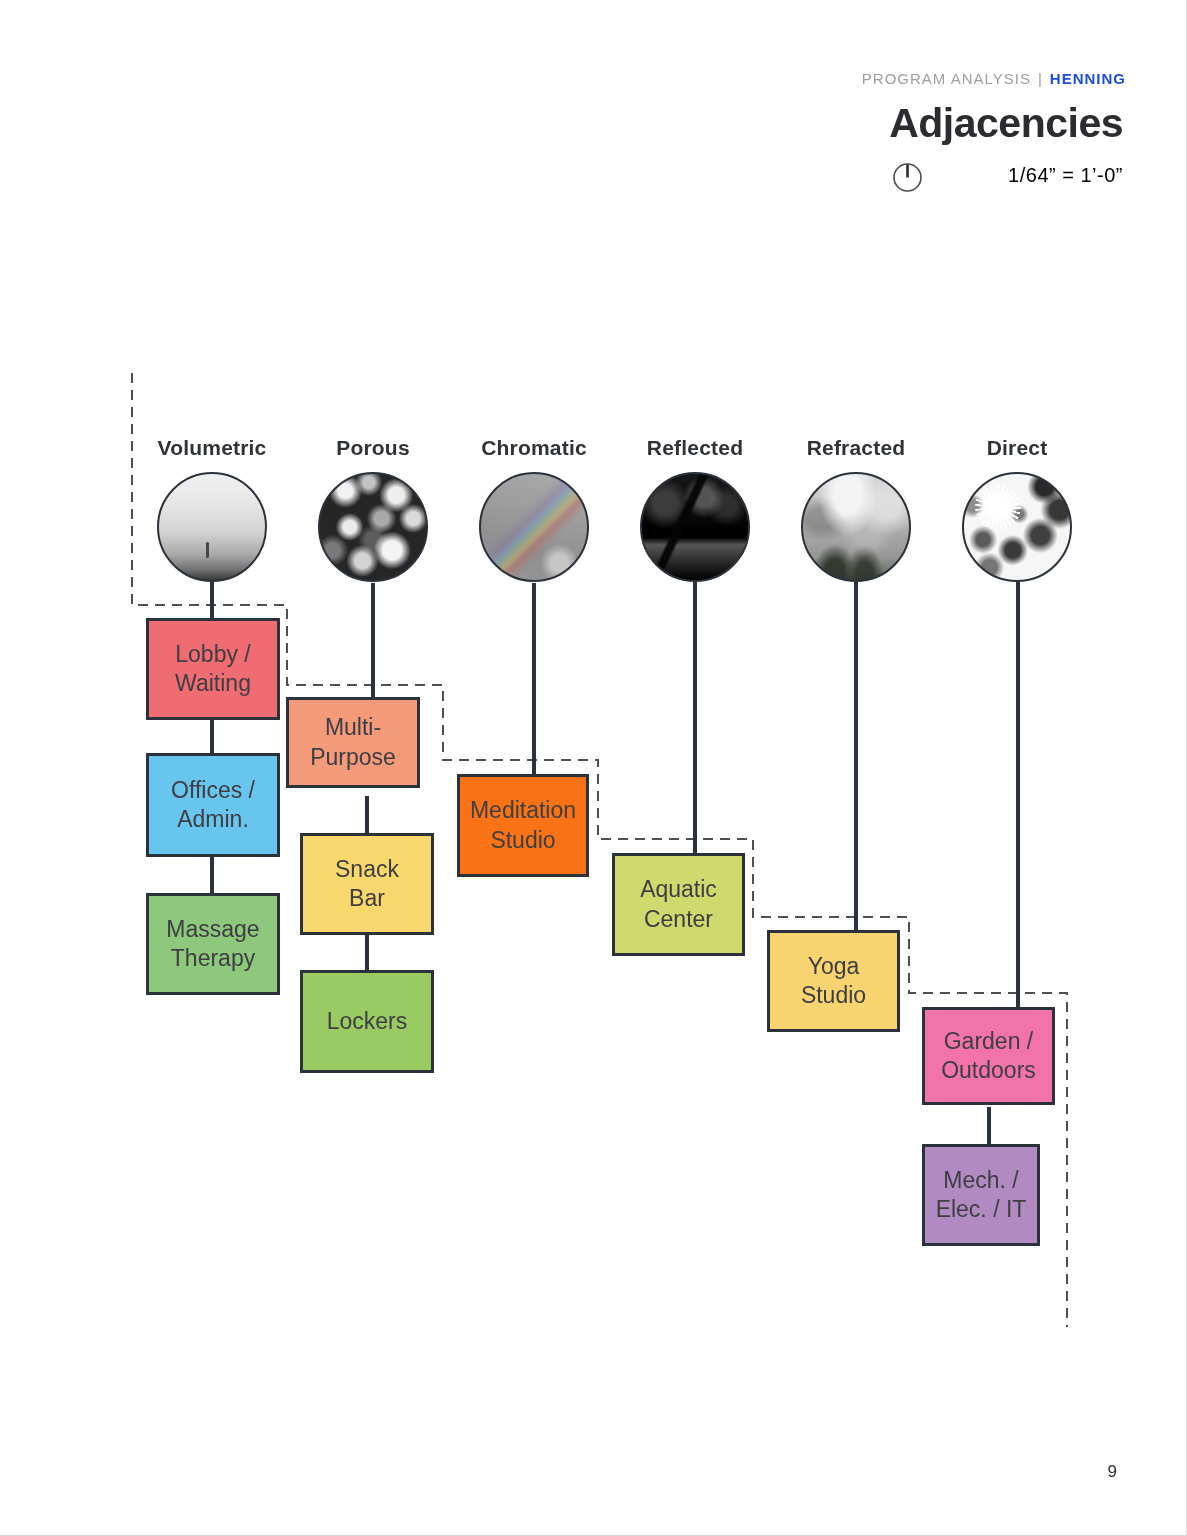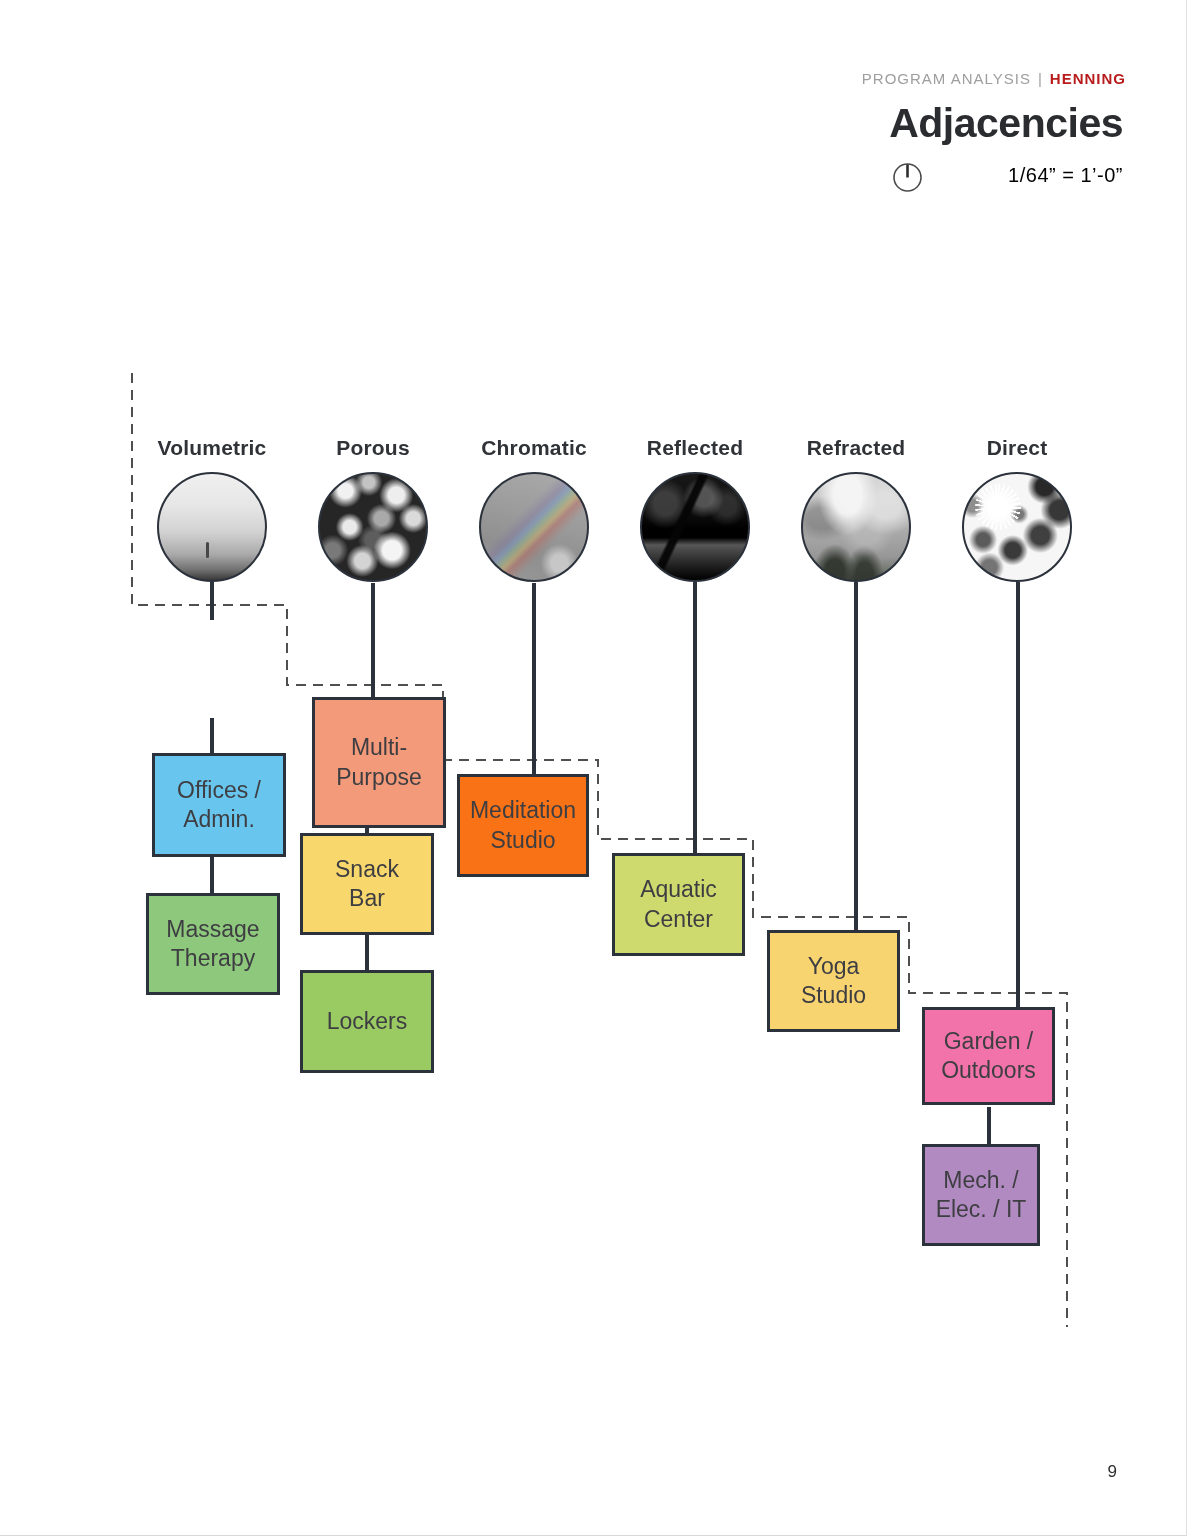--- a/index.html
+++ b/index.html
@@ -4,21 +4,21 @@
 <style>
   html,body{margin:0;padding:0;background:#fff;}
   .page{
     position:relative;width:1187px;height:1536px;background:#fff;
     font-family:"Liberation Sans",sans-serif;overflow:hidden;box-sizing:border-box;
     border-right:1px solid #e0e0e0;border-bottom:1px solid #d8d8d8;
   }
   
   .eyebrow{position:absolute;top:70px;right:60px;font-size:15px;letter-spacing:1px;color:#9e9e9e;white-space:nowrap;}
   .eyebrow .sep{margin:0 7px;color:#9e9e9e;}
-  .eyebrow .author{color:#b91c1c;font-weight:600;}
+  .eyebrow .author{color:#1d4ed8;font-weight:600;}
   .title{position:absolute;top:100px;right:63px;margin:0;font-size:41px;font-weight:800;color:#2a2c2f;letter-spacing:-0.5px;}
   .north{position:absolute;left:892px;top:162px;width:31px;height:31px;}
   .scale-note{position:absolute;top:164px;right:63px;font-size:20px;color:#000000;letter-spacing:.5px;}
   .page-num{position:absolute;top:1462px;right:69px;font-size:17px;color:#2f2f2f;}
   
   .lines{position:absolute;left:0;top:0;z-index:1;pointer-events:none;}
   
   .col-label{position:absolute;top:436px;width:160px;text-align:center;font-size:21px;font-weight:700;color:#2f3236;letter-spacing:.2px;z-index:2;}
   .l1{left:132px}.l2{left:293px}.l3{left:454px}.l4{left:615px}.l5{left:776px}.l6{left:937px}
   
@@ -66,23 +66,23 @@
     radial-gradient(circle at 24% 88%,rgba(30,30,30,.6) 0 6%,rgba(30,30,30,0) 12%),
     radial-gradient(circle at 8% 30%,rgba(40,40,40,.5) 0 5%,rgba(40,40,40,0) 10%);}
   .sunburst{position:absolute;left:10%;top:9%;width:46px;height:46px;border-radius:50%;background:
     radial-gradient(circle,rgba(255,255,255,1) 0 28%,rgba(255,255,255,0) 65%),
     repeating-conic-gradient(rgba(255,255,255,.95) 0deg 5deg,rgba(255,255,255,0) 5deg 13deg);}
   
   .pbox{position:absolute;width:134px;box-sizing:border-box;border:3.5px solid #2b323c;
     display:flex;align-items:center;justify-content:center;text-align:center;
     font-size:23px;line-height:1.28;color:#3e3e42;white-space:pre-line;z-index:3;}
   .b11{left:146px;top:618px;height:102px}
-  .b12{left:152px;top:753px;height:104px}
+  .b12{left:146px;top:753px;height:104px}
   .b13{left:146px;top:893px;height:102px}
-  .b21{left:312px;top:697px;height:131px}
+  .b21{left:286px;top:697px;height:91px}
   .b22{left:300px;top:833px;height:102px}
   .b23{left:300px;top:970px;height:103px}
   .b31{left:457px;top:774px;width:132px;height:103px}
   .b41{left:612px;top:853px;width:133px;height:103px}
   .b51{left:767px;top:930px;width:133px;height:102px}
   .b61{left:922px;top:1007px;width:133px;height:98px}
   .b62{left:922px;top:1144px;width:118px;height:102px}
 </style>
 </head>
 <body>
@@ -127,20 +127,22 @@
       <span class="fog-figure"></span>
     </div>
   <div class="photo p2 photo-porous"></div>
   <div class="photo p3 photo-chromatic"></div>
   <div class="photo p4 photo-reflected"></div>
   <div class="photo p5 photo-refracted"></div>
   <div class="photo p6 photo-direct">
       <span class="sunburst"></span>
     </div>
 
+  <div class="pbox b11" style="background-color: rgb(238, 108, 114);">Lobby /
+Waiting</div>
   <div class="pbox b12" style="background-color: rgb(104, 197, 238);">Offices /
 Admin.</div>
   <div class="pbox b13" style="background-color: rgb(142, 200, 125);">Massage
 Therapy</div>
   <div class="pbox b21" style="background-color: rgb(243, 154, 122);">Multi-
 Purpose</div>
   <div class="pbox b22" style="background-color: rgb(248, 215, 108);">Snack
 Bar</div>
   <div class="pbox b23" style="background-color: rgb(154, 203, 98);">Lockers</div>
   <div class="pbox b31" style="background-color: #f97316;">Meditation

